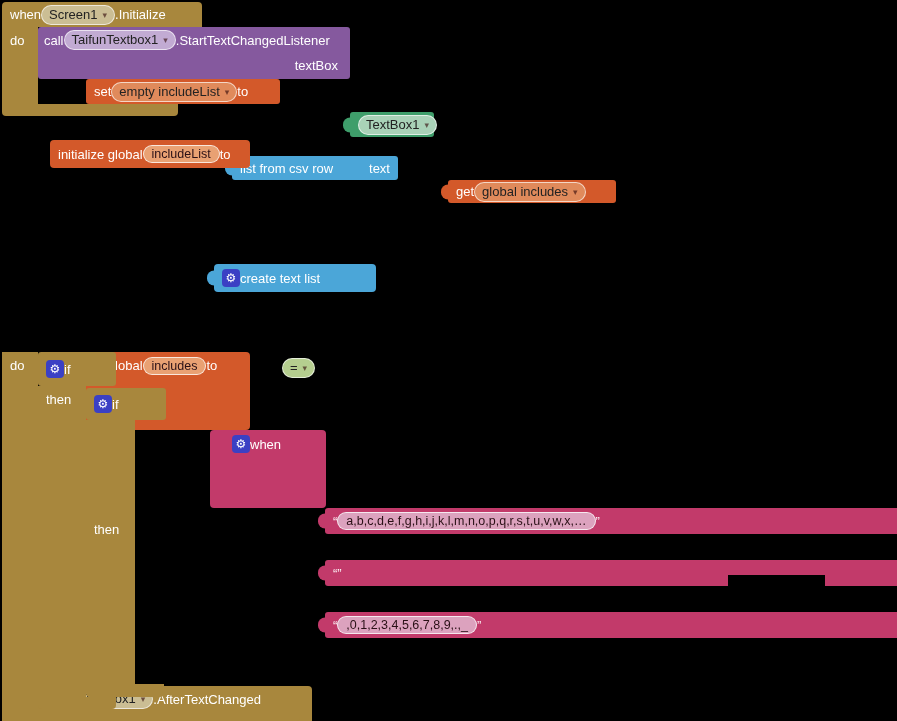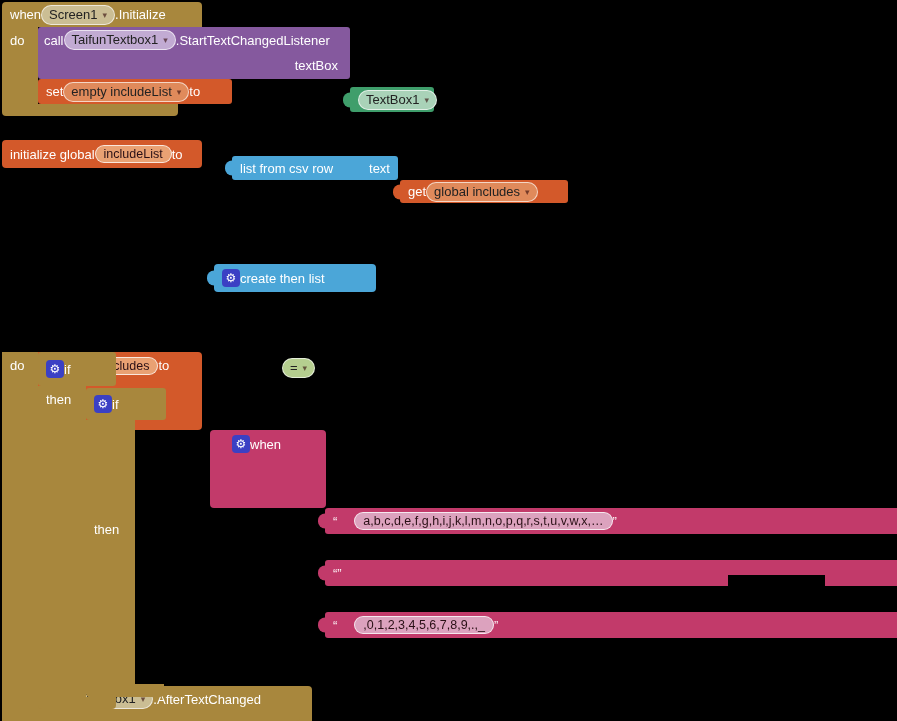--- a/index.html
+++ b/index.html
@@ -20,28 +20,28 @@
   .orange-pill{background:var(--orange-pill,#E08A5B);}
   .salmon-pill{background:var(--salmon-pill,#F09B78);border-color:#DF6A3F;}
   .sage-pill{background:var(--sage-pill,#B5CE8F);}
   .arrow{font-size:9px;color:rgba(50,10,10,.62);line-height:10px;}
   .gear{display:inline-flex;align-items:center;justify-content:center;flex:0 0 auto;
     width:18px;height:18px;border-radius:4px;background:var(--gear-indigo,#3B40C4);
     color:#fff;font-size:12px;}
   .field{border-radius:9px;padding:1px 8px;font-size:12.5px;color:#2a1016;
     border:1px solid rgba(255,255,255,.75);white-space:nowrap;}
   .orange-field{background:var(--orange-field,#E9A173);}
-  .pink-field{background:var(--pink-field,#DCA2BE);margin-left:17px;}
+  .pink-field{background:var(--pink-field,#DCA2BE);}
   .quote{color:#fff;font-size:13px;opacity:.92;}
   .tab{position:absolute;left:-7px;top:50%;transform:translateY(-50%);width:8px;height:15px;
     border-radius:7px 0 0 7px;background-color:inherit;}
   .gold{background:var(--event-gold,#A8873D);}
   .purple{background:var(--method-purple,#85599E);}
   .cgreen{background:var(--component-green,#3F9E6B);}
-  .orange{background:var(--variable-orange,#D3592A);}
+  .orange{background:var(--variable-orange,#D3592A);margin-left:48px;}
   .lblue{background:var(--list-blue,#4BA6D8);}
   .magenta{background:var(--text-magenta,#C23A6A);}
 </style>
 </head>
 <body>
 
 <div id="canvas">
 
   <div class="abs row gold" style="left:2px;top:2px;width:200px;height:25px;border-radius:4px 4px 0 0;">
     <span class="lab">when</span>
@@ -59,21 +59,21 @@
     <div class="row" style="position:absolute;left:0;top:1px;height:24px;padding:0 6px;">
       <span class="lab">call</span>
       <span class="pill purple-pill">
           <span>TaifunTextbox1</span>
           <span class="arrow">▾</span>
         </span>
       <span class="lab">.StartTextChangedListener</span>
     </div>
     <span class="lab" style="position:absolute;right:12px;top:31px;">textBox</span>
   </div>
-  <div class="abs row cgreen rel" style="left:350px;top:35px;width:84px;height:25px;">
+  <div class="abs row cgreen rel" style="left:350px;top:60px;width:84px;height:25px;">
     <i class="tab"></i>
     <span class="pill green-pill">
         <span>TextBox1</span>
         <span class="arrow">▾</span>
       </span>
   </div>
   <div class="abs row orange" style="left:38px;top:79px;width:194px;height:25px;">
     <span class="lab">set</span>
     <span class="pill orange-pill">
         <span>empty includeList</span>
@@ -96,21 +96,21 @@
   </div>
 
   <div class="abs row orange" style="left:2px;top:140px;width:200px;height:28px;border-radius:4px;">
     <span class="lab">initialize global</span>
     <span class="field orange-field">includeList</span>
     <span class="lab">to</span>
   </div>
   <div class="abs row lblue rel" style="left:214px;top:140px;width:162px;height:28px;border-radius:4px;">
     <i class="tab"></i>
     <span class="gear">⚙</span>
-    <span class="lab">create then list</span>
+    <span class="lab">create text list</span>
   </div>
 
   <div class="abs rect orange rel" style="left:2px;top:200px;width:200px;height:78px;border-radius:4px;">
     <div class="row" style="position:absolute;left:0;top:0;height:27px;">
       <span class="lab">initialize global</span>
       <span class="field orange-field">includes</span>
       <span class="lab">to</span>
     </div>
   </div>
   <div class="abs rect magenta rel" style="left:210px;top:200px;width:116px;height:78px;border-radius:4px;">

